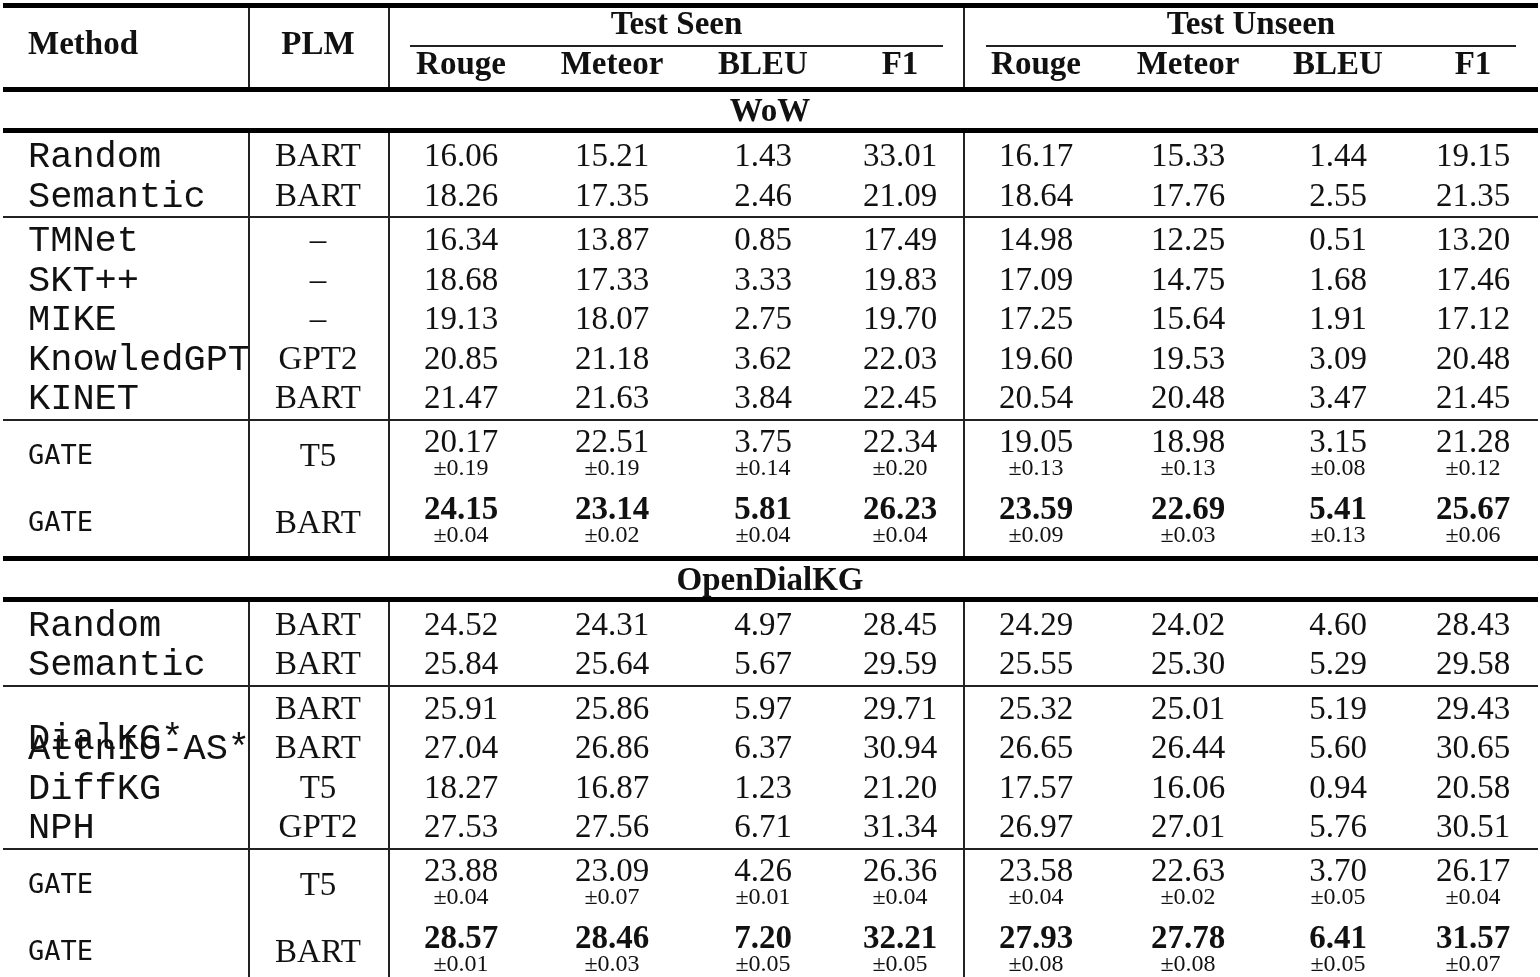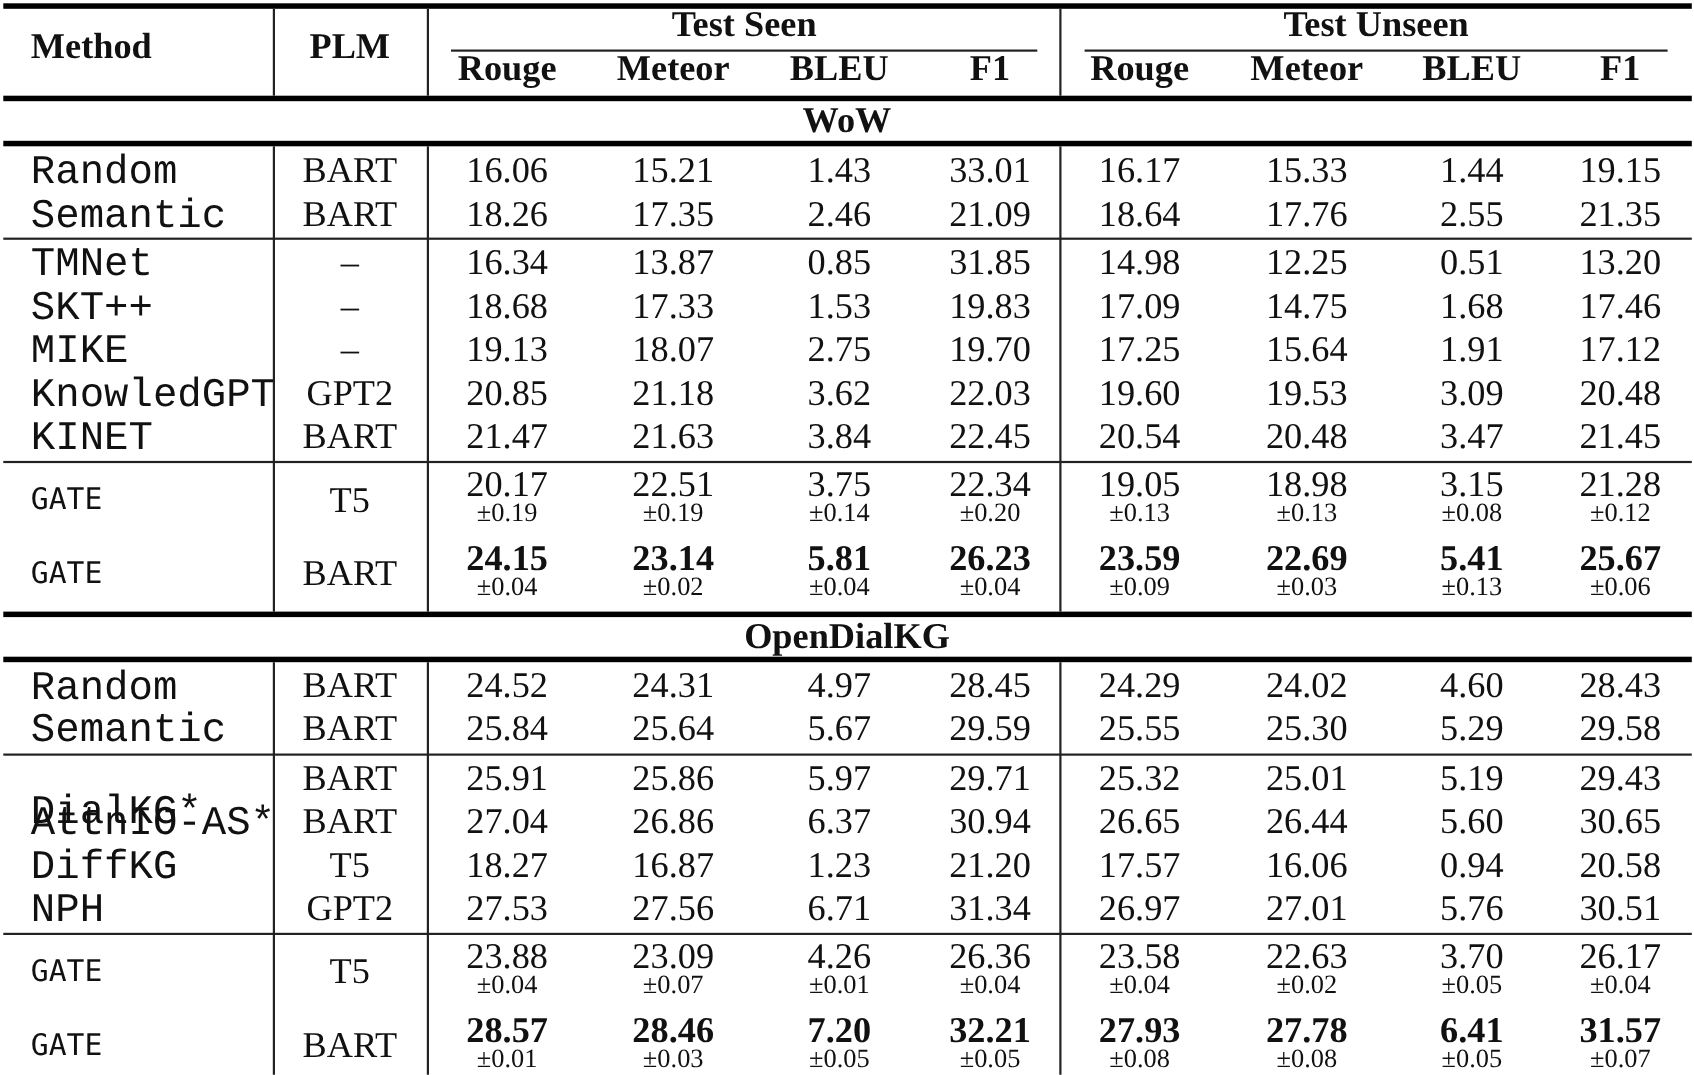--- a/index.html
+++ b/index.html
@@ -65,30 +65,30 @@
       <div class="cell num" style="left:961px;width:150px;top:178.5px;">18.64</div>
       <div class="cell num" style="left:1113px;width:150px;top:178.5px;">17.76</div>
       <div class="cell num" style="left:1263px;width:150px;top:178.5px;">2.55</div>
       <div class="cell num" style="left:1398px;width:150px;top:178.5px;">21.35</div>
       <div class="rule thin" style="top:216px;"></div>
       <div class="method" style="top:223px;">TMNet</div>
       <div class="cell num" style="left:248px;width:140px;top:223px;">–</div>
       <div class="cell num" style="left:386px;width:150px;top:223px;">16.34</div>
       <div class="cell num" style="left:537px;width:150px;top:223px;">13.87</div>
       <div class="cell num" style="left:688px;width:150px;top:223px;">0.85</div>
-      <div class="cell num" style="left:825px;width:150px;top:223px;">31.85</div>
+      <div class="cell num" style="left:825px;width:150px;top:223px;">17.49</div>
       <div class="cell num" style="left:961px;width:150px;top:223px;">14.98</div>
       <div class="cell num" style="left:1113px;width:150px;top:223px;">12.25</div>
       <div class="cell num" style="left:1263px;width:150px;top:223px;">0.51</div>
       <div class="cell num" style="left:1398px;width:150px;top:223px;">13.20</div>
       <div class="method" style="top:262.5px;">SKT++</div>
       <div class="cell num" style="left:248px;width:140px;top:262.5px;">–</div>
       <div class="cell num" style="left:386px;width:150px;top:262.5px;">18.68</div>
       <div class="cell num" style="left:537px;width:150px;top:262.5px;">17.33</div>
-      <div class="cell num" style="left:688px;width:150px;top:262.5px;">1.53</div>
+      <div class="cell num" style="left:688px;width:150px;top:262.5px;">3.33</div>
       <div class="cell num" style="left:825px;width:150px;top:262.5px;">19.83</div>
       <div class="cell num" style="left:961px;width:150px;top:262.5px;">17.09</div>
       <div class="cell num" style="left:1113px;width:150px;top:262.5px;">14.75</div>
       <div class="cell num" style="left:1263px;width:150px;top:262.5px;">1.68</div>
       <div class="cell num" style="left:1398px;width:150px;top:262.5px;">17.46</div>
       <div class="method" style="top:302px;">MIKE</div>
       <div class="cell num" style="left:248px;width:140px;top:302px;">–</div>
       <div class="cell num" style="left:386px;width:150px;top:302px;">19.13</div>
       <div class="cell num" style="left:537px;width:150px;top:302px;">18.07</div>
       <div class="cell num" style="left:688px;width:150px;top:302px;">2.75</div>

